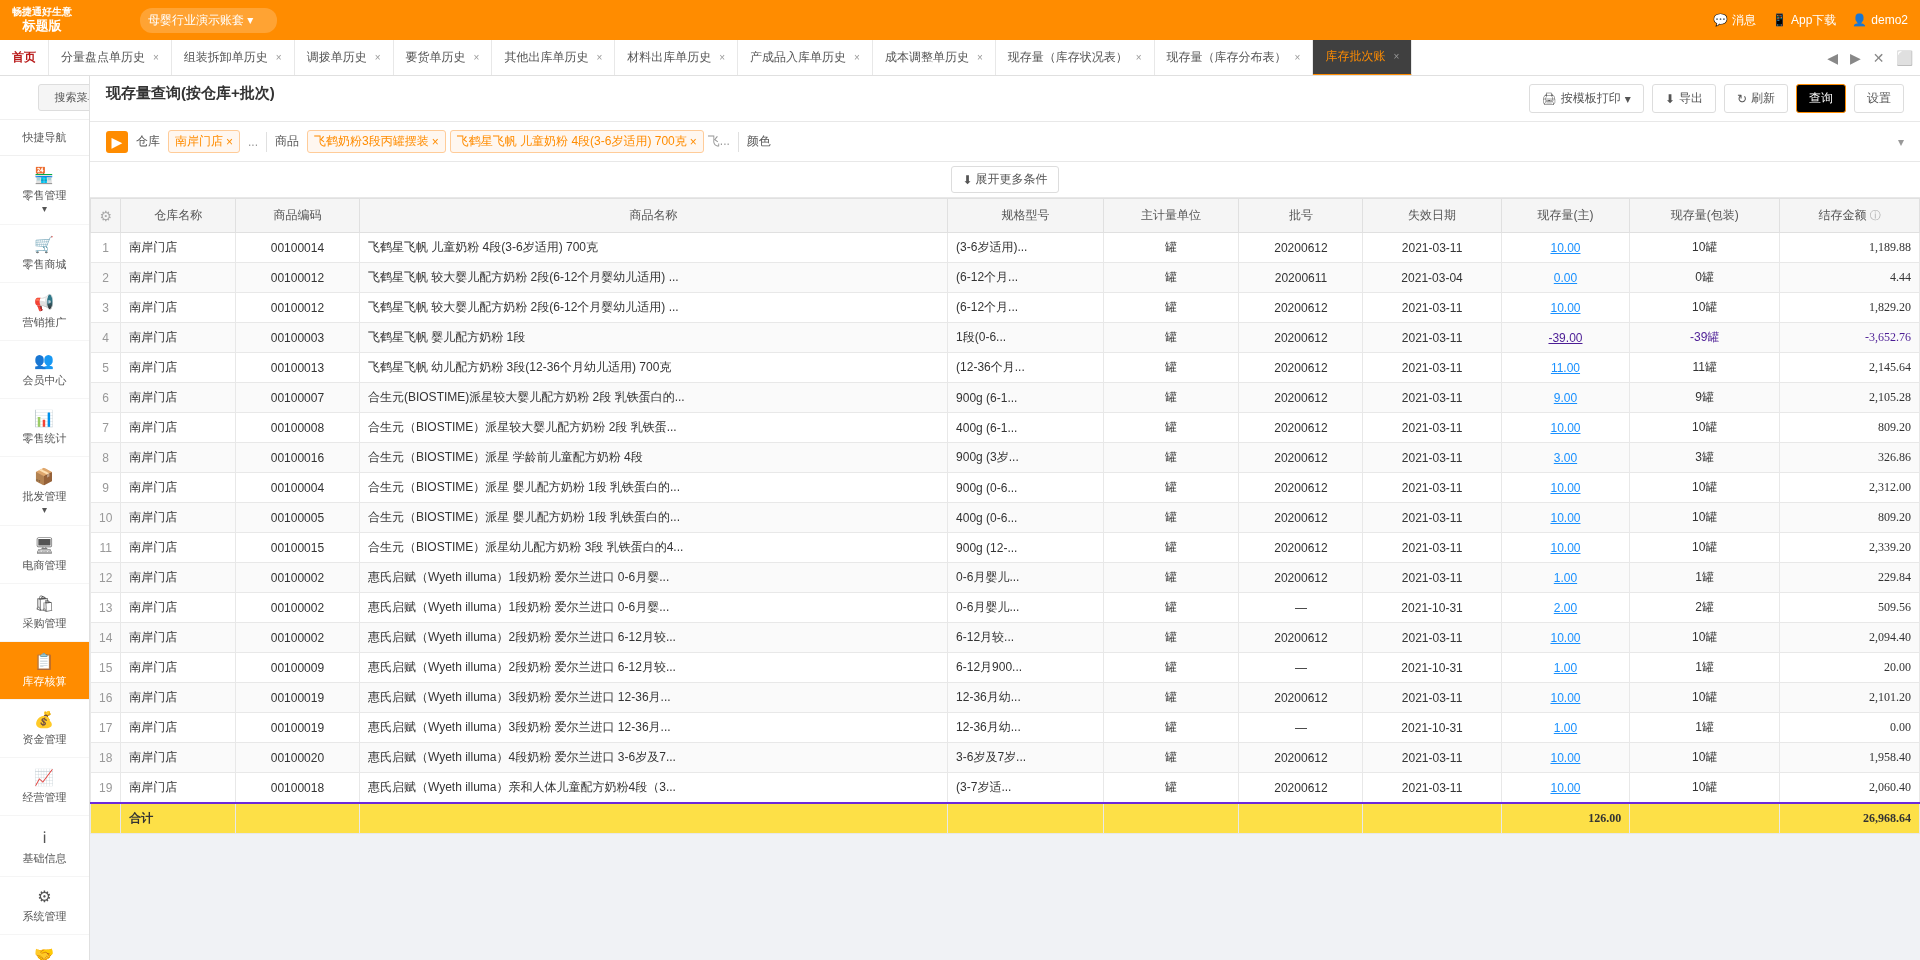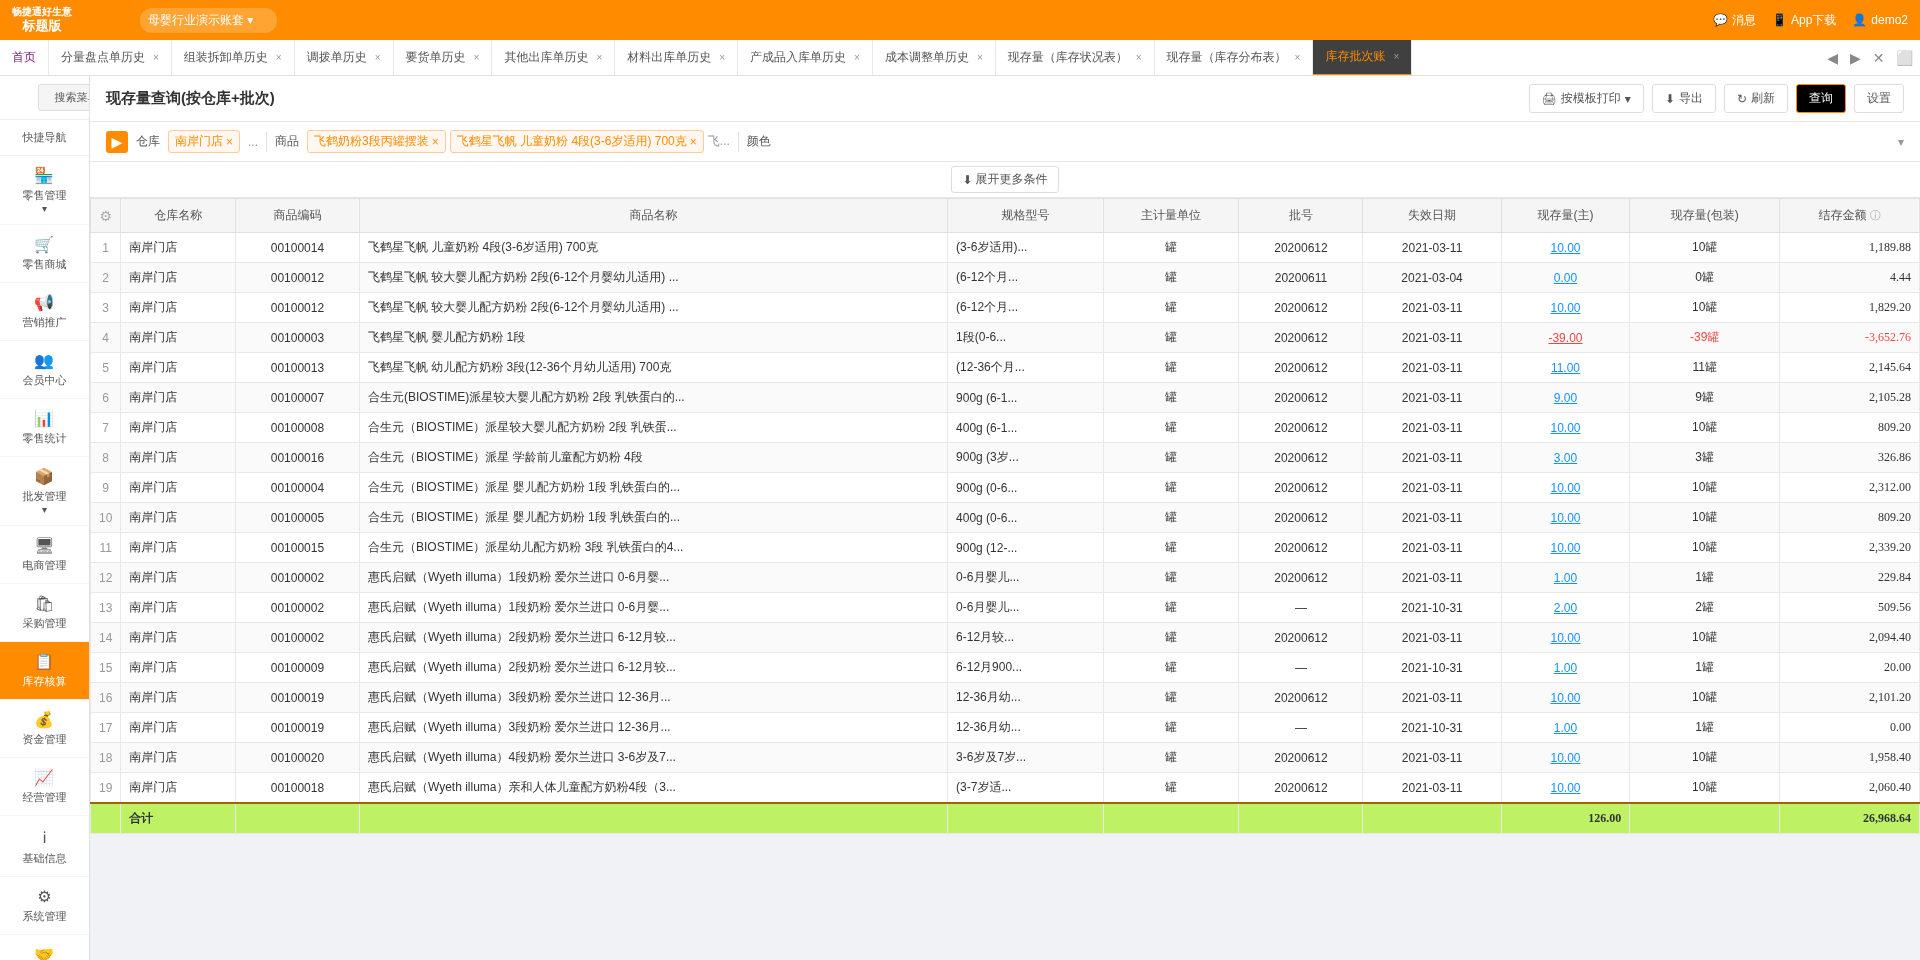--- a/index.html
+++ b/index.html
@@ -11,21 +11,21 @@
     .top-bar-logo span:first-child { font-size: 10px; }
     .top-bar-dropdown { background: rgba(255,255,255,0.2); border: none; color: white; padding: 4px 24px 4px 8px; border-radius: 12px; font-size: 12px; cursor: pointer; position: relative; }
     .top-bar-right { margin-left: auto; display: flex; align-items: center; gap: 16px; font-size: 12px; }
     .top-bar-right span { display: flex; align-items: center; gap: 4px; cursor: pointer; }
 
     
     .nav-tabs { background: white; height: 36px; display: flex; align-items: center; border-bottom: 1px solid #e0e0e0; overflow: hidden; flex-shrink: 0; padding-left: 0; }
     .nav-tab { padding: 0 12px; height: 36px; display: flex; align-items: center; gap: 6px; font-size: 12px; cursor: pointer; white-space: nowrap; border-right: 1px solid #e8e8e8; color: #555; position: relative; }
     .nav-tab.active { background: #404040; color: #ff8c00; border-bottom: 2px solid #ff8c00; }
     .nav-tab .close-x { font-size: 10px; color: #999; margin-left: 2px; }
-    .nav-tab.home { color: #701a75; font-weight: normal; }
+    .nav-tab.home { color: #b91c1c; font-weight: bold; }
     .nav-tabs-arrows { display: flex; align-items: center; margin-left: auto; }
     .nav-tabs-arrows span { padding: 0 6px; cursor: pointer; color: #888; font-size: 14px; }
 
     
     .main-layout { display: flex; flex: 1; overflow: hidden; }
 
     
     .sidebar { width: 90px; background: white; border-right: 1px solid #e0e0e0; display: flex; flex-direction: column; flex-shrink: 0; overflow-y: auto; }
     .sidebar-search { padding: 8px 6px; border-bottom: 1px solid #f0f0f0; }
     .sidebar-search-btn { width: 100%; padding: 5px; background: #f5f5f5; border: 1px solid #ddd; border-radius: 3px; font-size: 11px; cursor: pointer; text-align: center; color: #555; margin-left: 32px; }
@@ -33,21 +33,21 @@
     .sidebar-nav-btn { width: 100%; padding: 6px; text-align: center; font-size: 11px; cursor: pointer; color: #555; }
     .sidebar-item { padding: 10px 0; display: flex; flex-direction: column; align-items: center; cursor: pointer; font-size: 11px; color: #555; border-bottom: 1px solid #f5f5f5; }
     .sidebar-item.active { background: #ff8c00; color: white; }
     .sidebar-item .icon { font-size: 16px; margin-bottom: 3px; }
     .sidebar-item .arrow { font-size: 10px; }
 
     
     .content { flex: 1; display: flex; flex-direction: column; overflow: hidden; background: #f0f2f5; }
 
     
-    .page-header { background: white; padding: 8px 16px; display: flex; align-items: center; border-bottom: 1px solid #e8e8e8; flex-shrink: 0; }
+    .page-header { background: white; padding: 8px 16px; display: flex; border-bottom: 1px solid #e8e8e8; flex-shrink: 0; }
     .page-title { font-size: 15px; font-weight: bold; color: #333; flex: 1; }
     .page-actions { display: flex; align-items: center; gap: 8px; }
     .btn { padding: 5px 12px; border-radius: 3px; border: 1px solid #ddd; cursor: pointer; font-size: 12px; display: flex; align-items: center; gap: 4px; }
     .btn-primary { background: #000000; color: white; border-color: #ff8c00; }
     .btn-default { background: white; color: #555; }
 
     
     .filter-bar { background: white; padding: 8px 16px; display: flex; align-items: center; gap: 8px; flex-wrap: wrap; border-bottom: 1px solid #e8e8e8; flex-shrink: 0; }
     .filter-expand { background: #ff8c00; color: white; border: none; width: 22px; height: 22px; border-radius: 3px; cursor: pointer; display: flex; align-items: center; justify-content: center; font-size: 14px; flex-shrink: 0; }
     .filter-label { font-size: 12px; color: #555; white-space: nowrap; }
@@ -65,22 +65,22 @@
     .table-container { flex: 1; overflow: auto; padding: 0; }
     table { width: 100%; border-collapse: collapse; background: white; font-size: 12px; }
     thead tr { background: #f5f5f5; }
     th { padding: 8px 8px; border: 1px solid #e0e0e0; font-weight: normal; color: #555; white-space: nowrap; text-align: center; position: sticky; top: 0; background: #f5f5f5; z-index: 1; }
     td { padding: 6px 8px; border: 1px solid #e8e8e8; color: #333; white-space: nowrap; }
     tr:nth-child(even) { background: #fafafa; }
     .col-num { text-align: center; color: #999; width: 30px; }
     .col-center { text-align: center; }
     .col-right { text-align: right; font-family: Liberation Serif, serif; }
     .link-val { color: #1890ff; text-decoration: underline; cursor: pointer; }
-    .neg-val { color: #ef4444; }
-    .summary-row td { background: #bef264; font-weight: bold; border-top: 2px solid #a16207; }
+    .neg-val { color: #4c1d95; }
+    .summary-row td { background: #fde047; font-weight: bold; border-top: 2px solid #6d28d9; }
     .gear-icon { color: #aaa; cursor: pointer; font-size: 14px; }
     .info-icon { color: #aaa; cursor: pointer; font-size: 11px; }
 
     
     ::-webkit-scrollbar { width: 6px; height: 6px; }
     ::-webkit-scrollbar-track { background: #f1f1f1; }
     ::-webkit-scrollbar-thumb { background: #ccc; border-radius: 3px; }
   </style>
 </head>
 <body>

